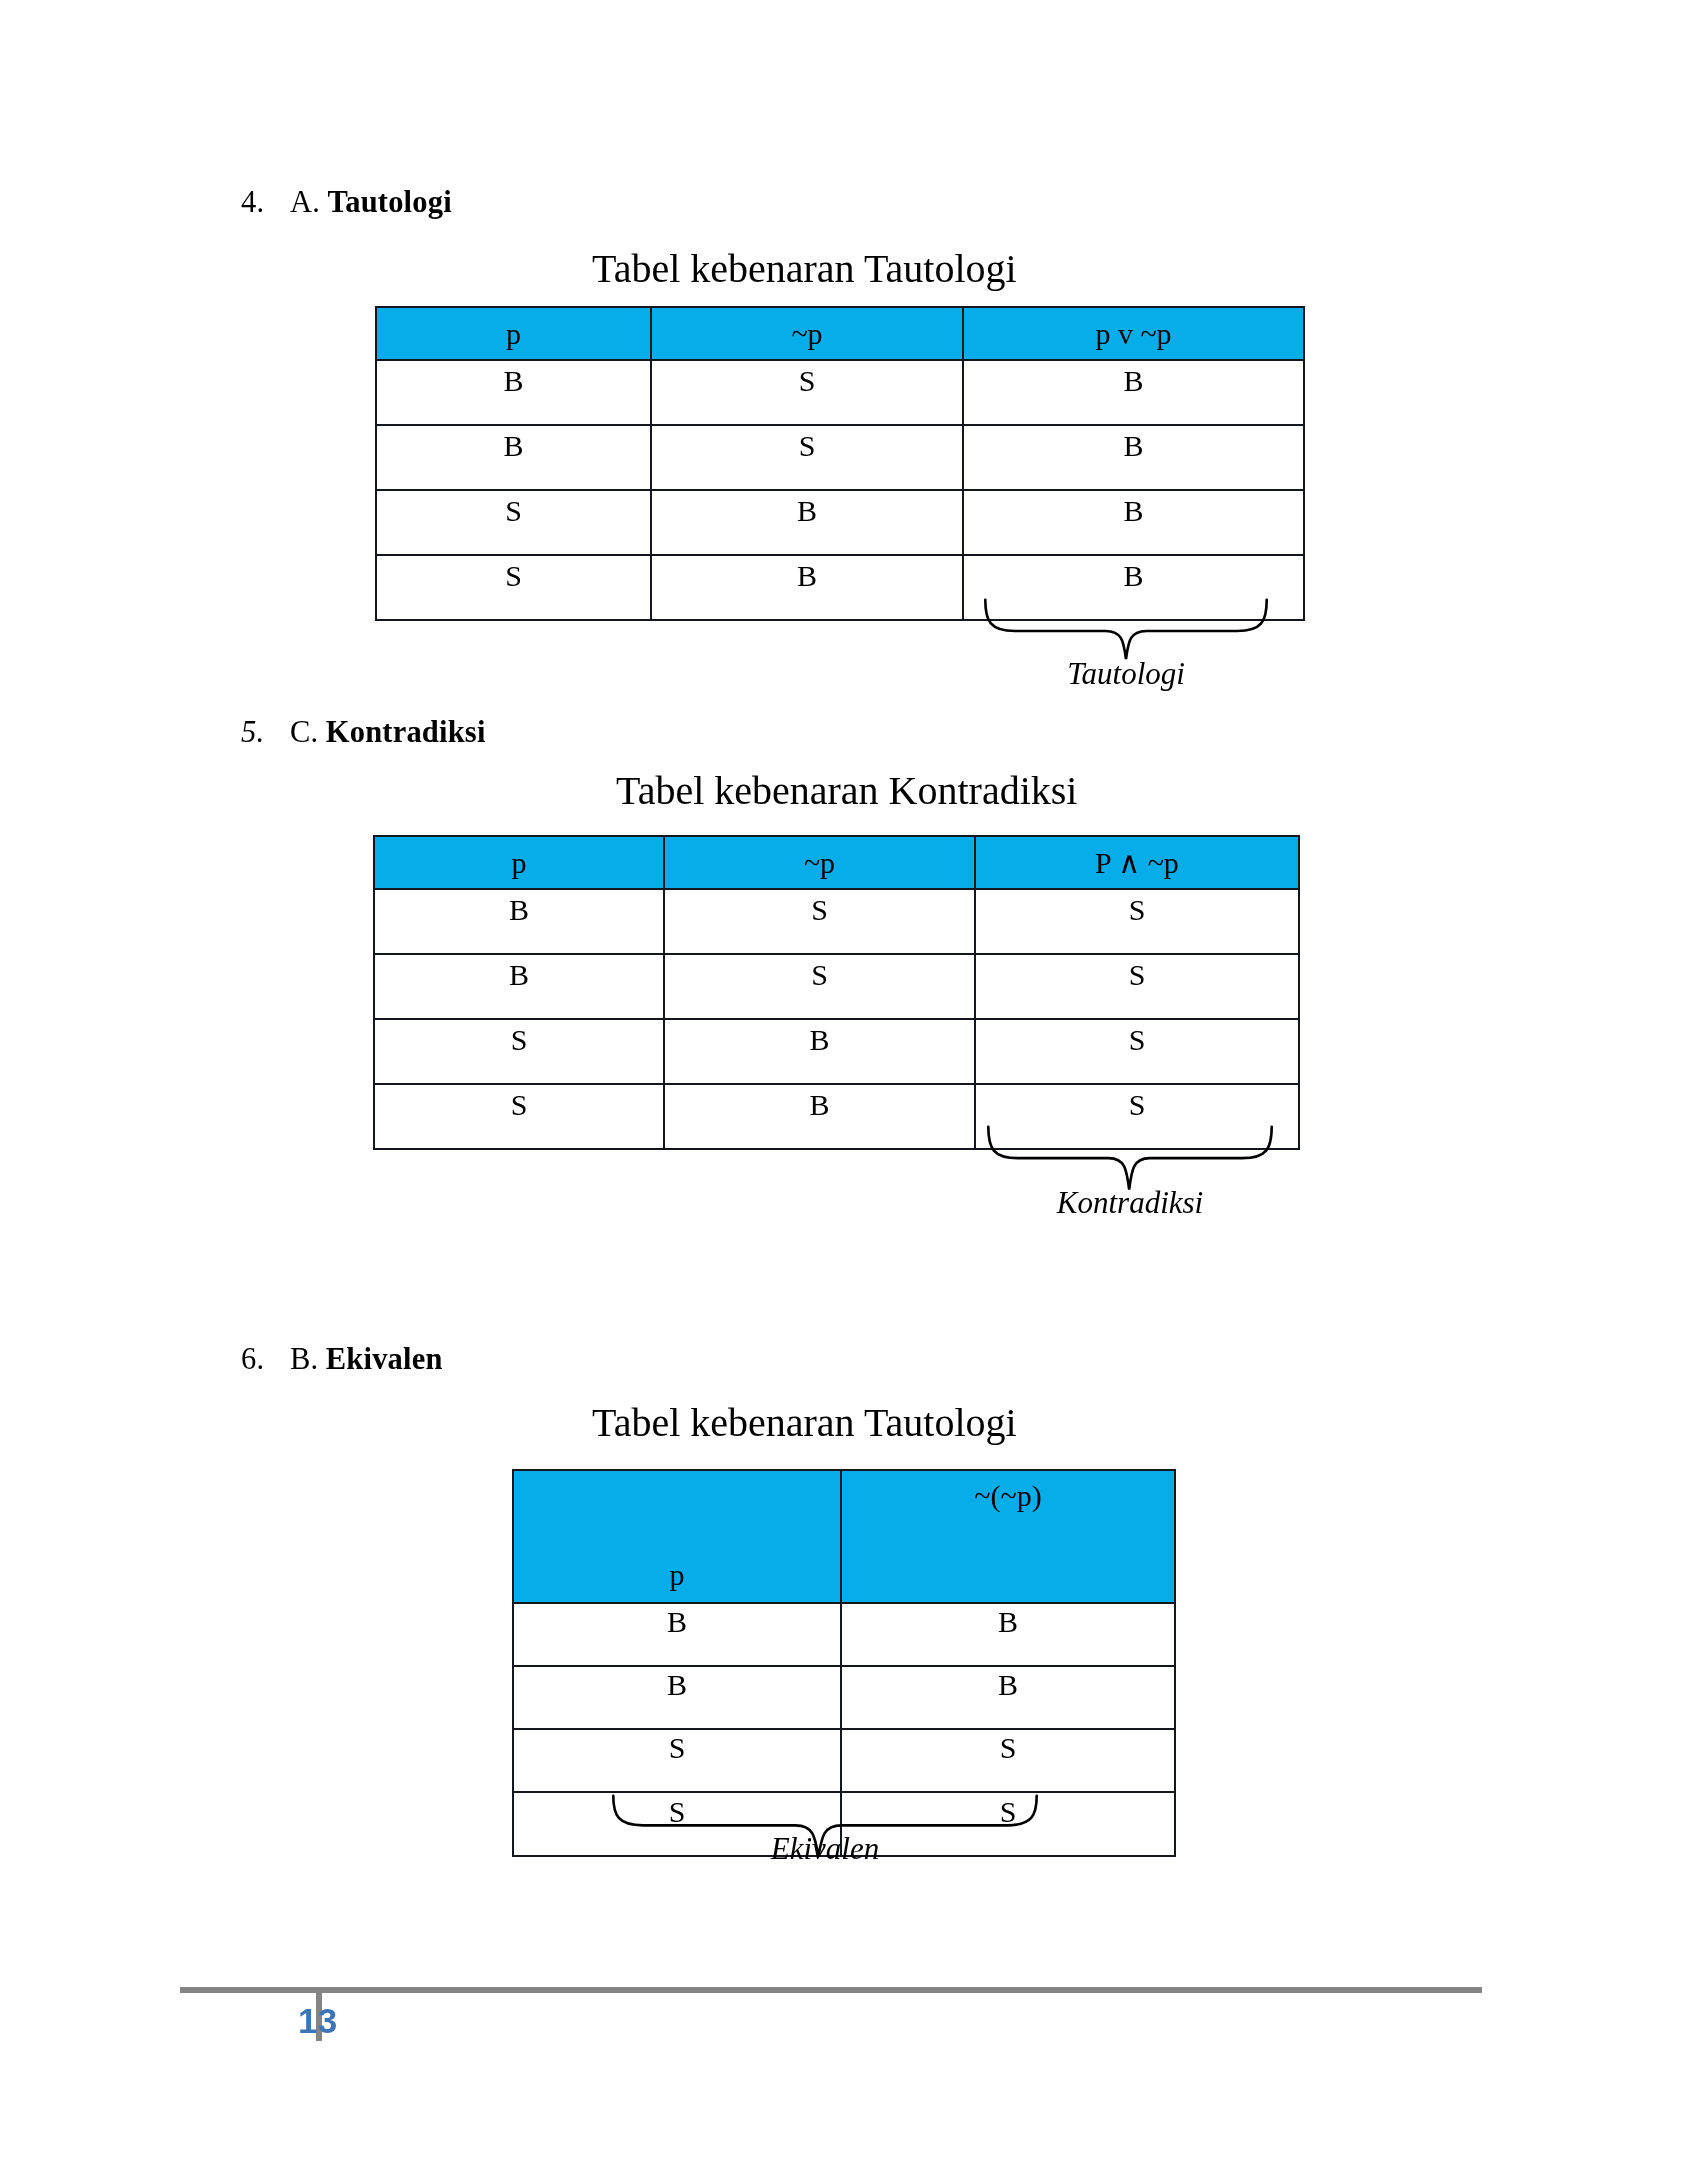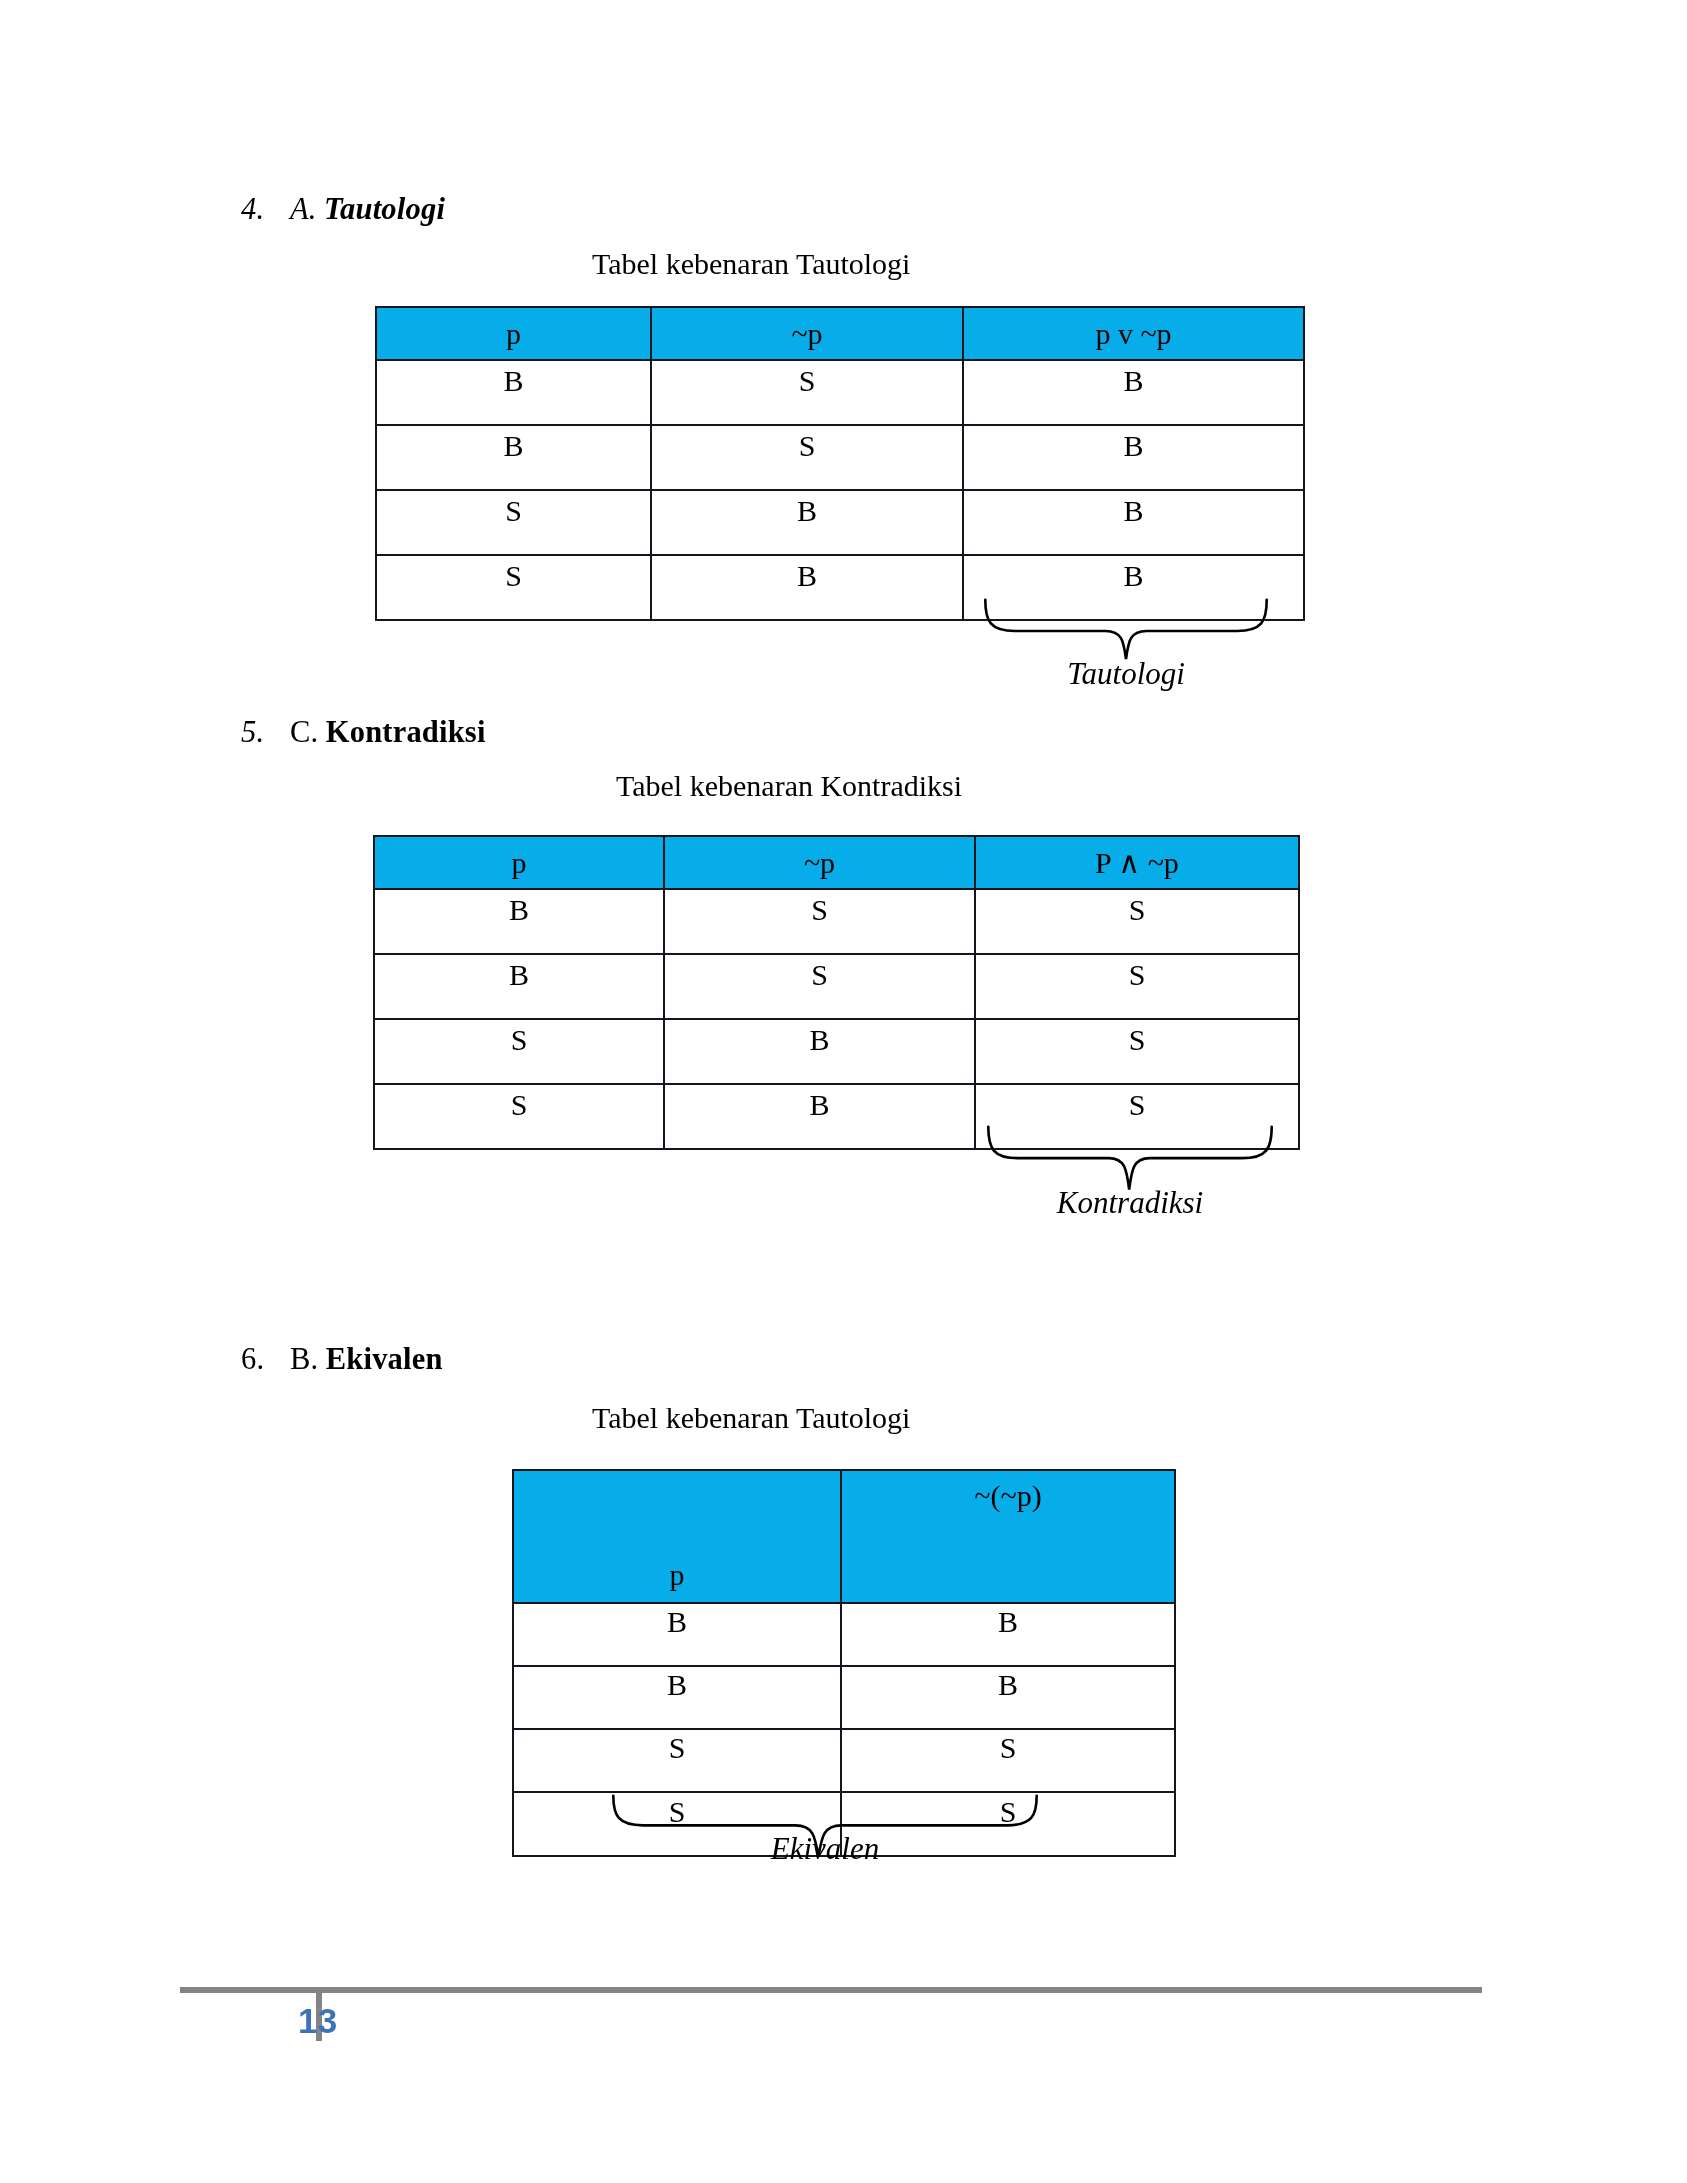--- a/index.html
+++ b/index.html
@@ -36,21 +36,21 @@
   .item-heading .num.italic { font-style: italic; }
   .item-heading .letter {
     display: inline-block;
     margin-right: 7.4px;
   }
   .item-heading .term { font-weight: bold; }
 
   
   .table-caption {
     position: absolute;
-    font-size: 30px;
+    font-size: 40px;
     line-height: 1.1;
     white-space: nowrap;
   }
 
   
   .truth-table {
     position: absolute;
     border-collapse: collapse;
     table-layout: fixed;
     background: #ffffff;
@@ -125,21 +125,21 @@
     font-size: 35px;
     color: #3D74B8;
     letter-spacing: 0.4px;
   }
 </style>
 </head>
 <body>
 
 <div class="page">
 
-  <div class="item-heading" style="left:241px; top:193px;font-style:italic;">
+  <div class="item-heading" style="left:241px; top:186px;">
     <span class="num">4.</span><span class="letter">A.</span><span class="term">Tautologi</span>
   </div>
 
   <div class="table-caption" style="left:592px; top:247px;">Tabel kebenaran Tautologi</div>
 
   <table class="truth-table t1" style="left:375px; top:306px; width:929px;">
     <colgroup>
         <col style="width:275px">
         <col style="width:312px">
         <col style="width:341px">

